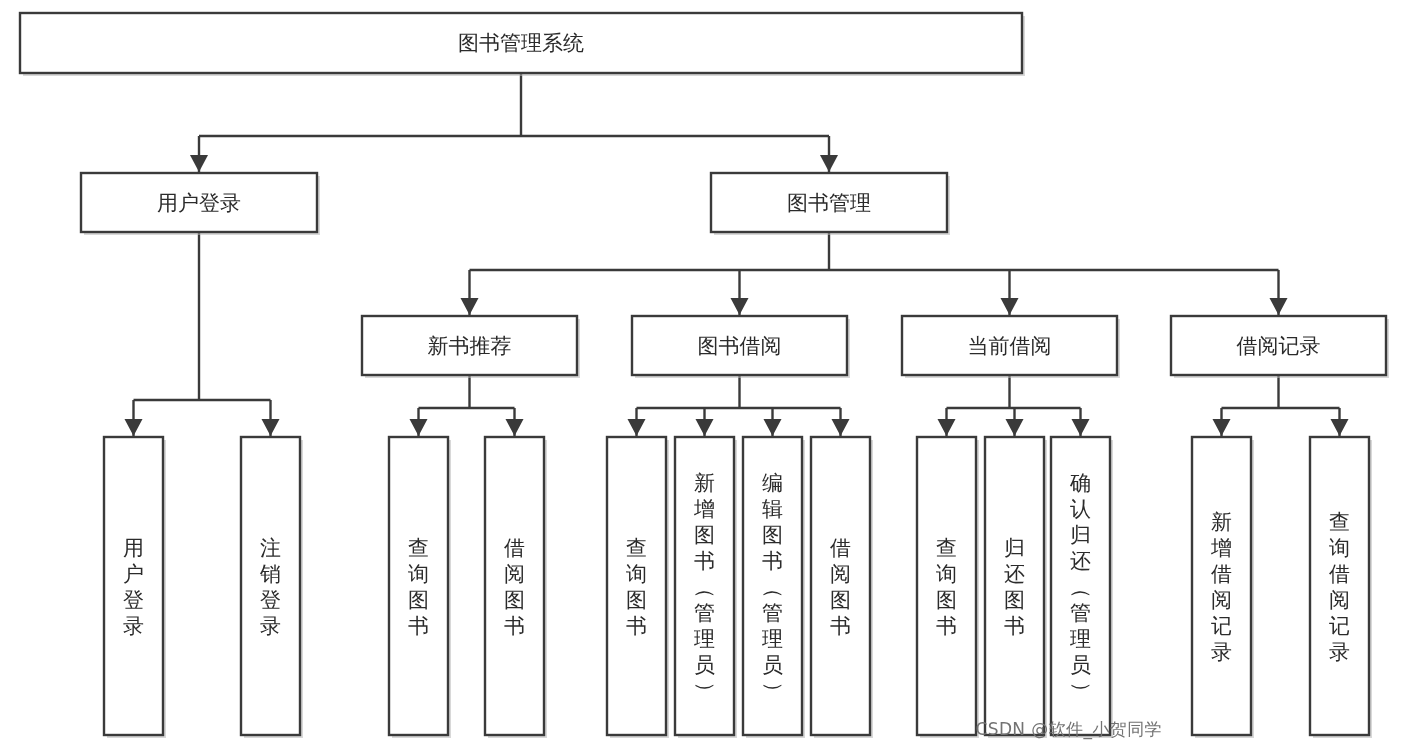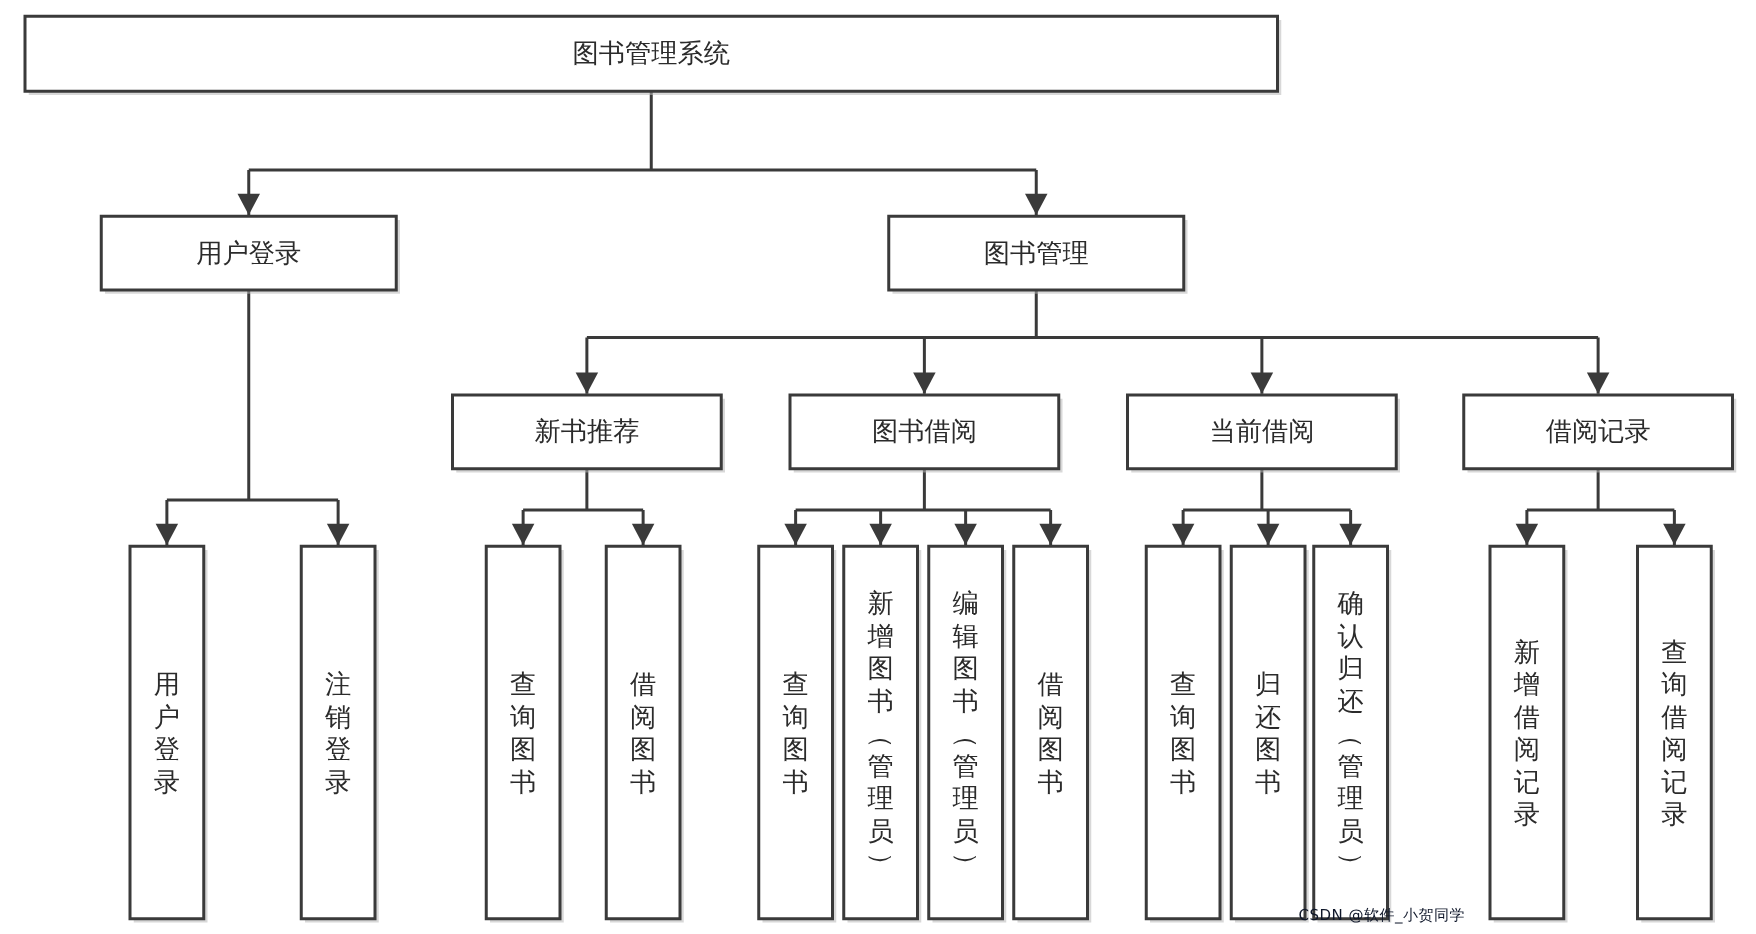--- a/index.html
+++ b/index.html
@@ -55,25 +55,25 @@
     dominant-baseline: middle;
   }
   .node-label-vertical {
     fill: #2b2b2b;
     font-family: "DejaVu Sans", "Liberation Sans", sans-serif;
     font-size: 21px;
     text-anchor: middle;
   }
   .watermark {
     position: absolute;
-    right: 14px;
+    right: 24px;
     bottom: 6px;
     font-family: "DejaVu Sans", "Liberation Sans", sans-serif;
-    font-size: 12px;
-    color: #0f172a;
+    font-size: 17px;
+    color: #737373;
     letter-spacing: 0.4px;
     white-space: nowrap;
     user-select: none;
   }
 </style>
 </head>
 <body>
 
 <div id="diagram-root">
   <svg id="tree-svg" viewBox="0 0 1405 747" xmlns="http://www.w3.org/2000/svg">

